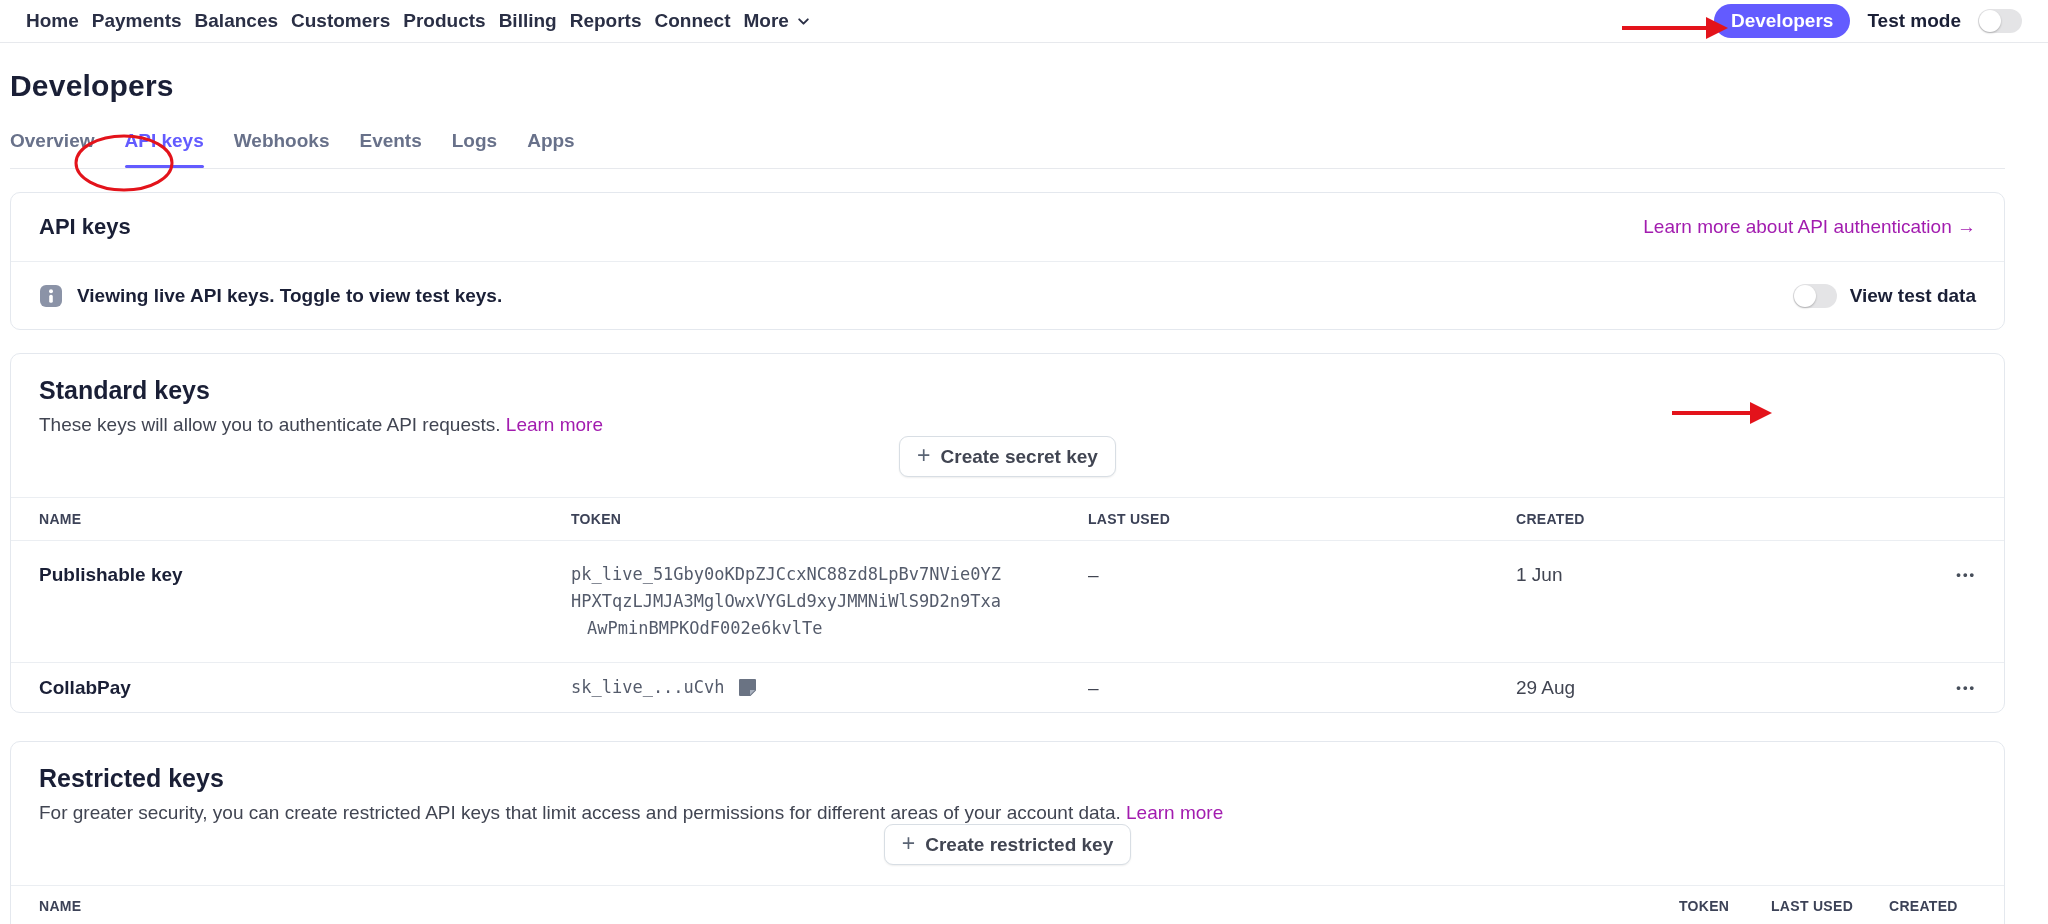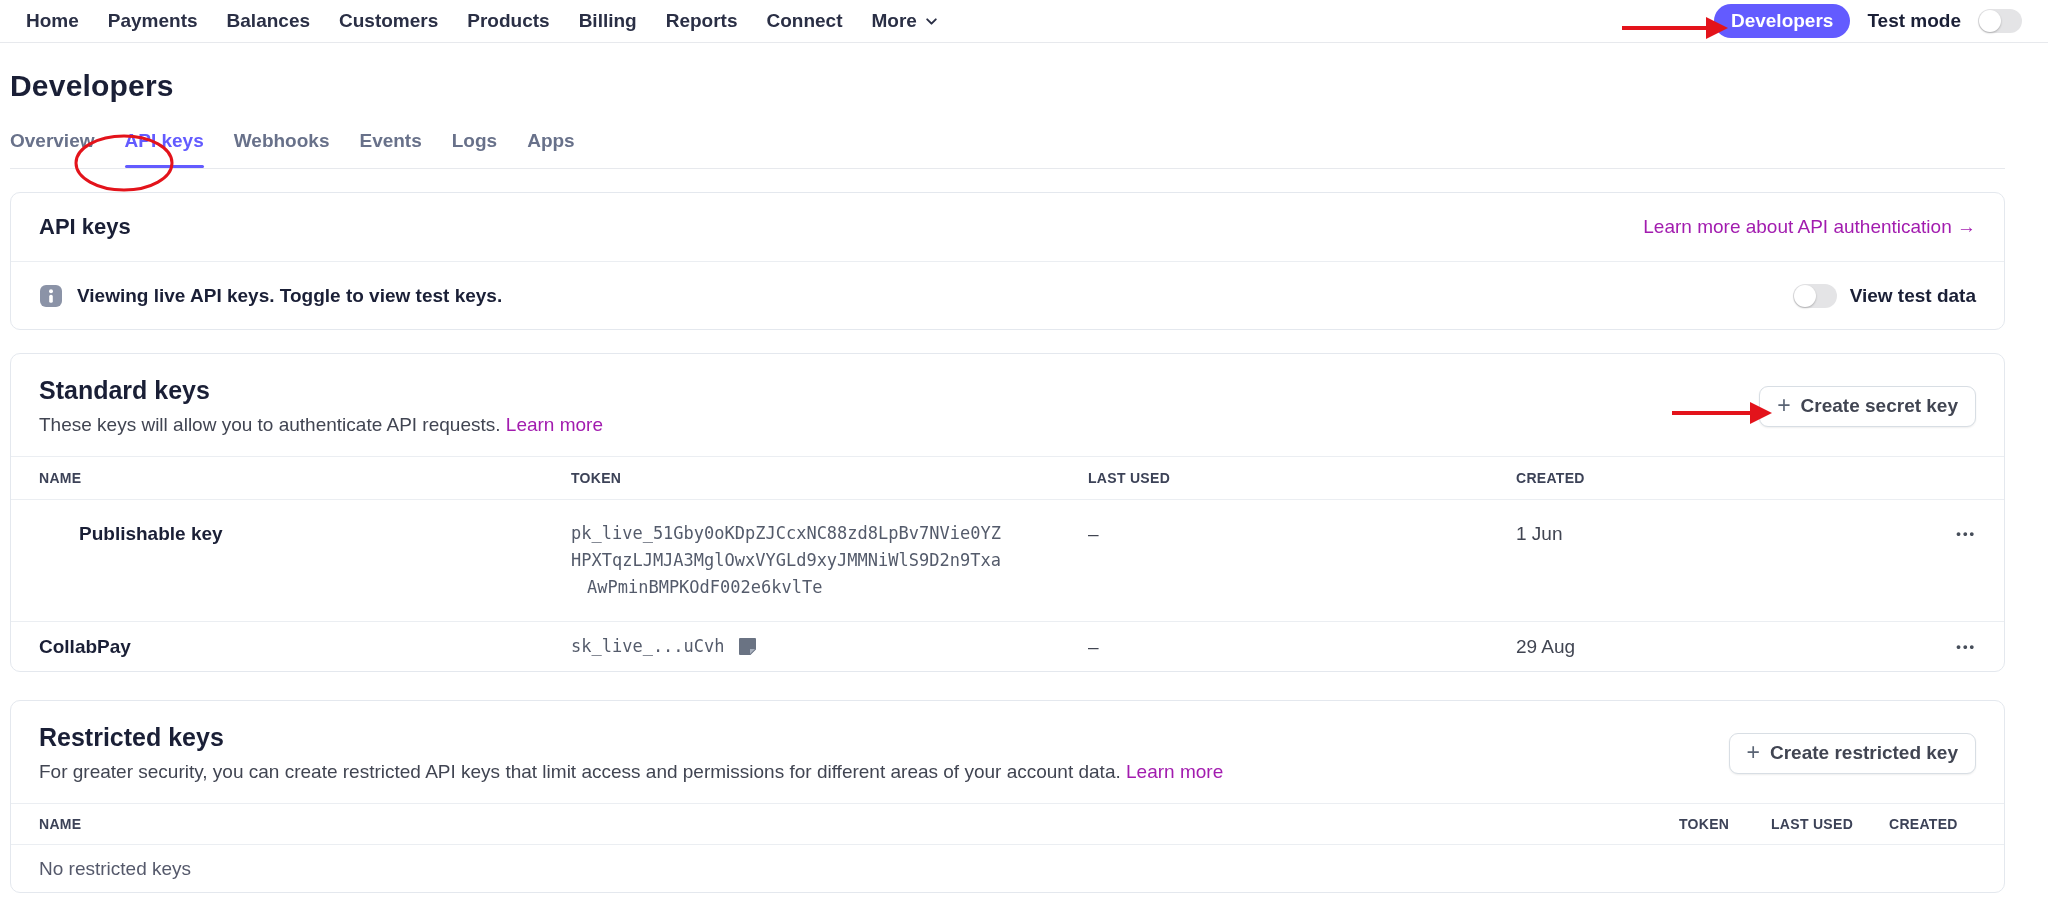--- a/index.html
+++ b/index.html
@@ -2,21 +2,21 @@
 <html><head>
 <meta charset="utf-8">
 <style>
   * { margin:0; padding:0; box-sizing:border-box; }
   html,body { background:#fff; }
   body { font-family:"Liberation Sans", sans-serif; color:#30313d; }
   .screen { position:relative; width:2048px; height:924px; background:#fff; overflow:hidden; }
 
   
   .topnav { height:43px; display:flex; align-items:center; padding:0 26px; border-bottom:1px solid #e7e9ed; }
-  .nav-left { display:flex; align-items:center; gap:29px; }
+  .nav-left { display:flex; align-items:center; gap:13px; }
   .nav-item { font-size:19px; font-weight:600; color:#2a2f45; cursor:pointer; white-space:nowrap; }
   .nav-item.more { display:flex; align-items:center; gap:7px; }
   .chev { width:15px; height:15px; }
   .nav-right { margin-left:auto; display:flex; align-items:center; gap:17px; }
   .dev-pill { background:#635bff; color:#fff; font-size:19px; font-weight:600; padding:6px 17px; border-radius:999px; cursor:pointer; }
   .testmode-label { font-size:19px; font-weight:700; color:#1a1f36; }
   .toggle { width:44px; height:24px; border-radius:13px; background:#e4e4e6; position:relative; cursor:pointer; flex:0 0 auto; }
   .toggle .knob { position:absolute; left:1px; top:1px; width:22px; height:22px; border-radius:50%; background:#fff; box-shadow:0 1px 2px rgba(0,0,0,.25); }
 
   
@@ -38,21 +38,21 @@
   .card-h2 { font-size:22px; font-weight:700; color:#1a1f36; }
   .link { color:#a21caf; font-weight:400; font-size:19px; cursor:pointer; text-decoration:none; }
   .spacer { flex:1; }
   .row-info { height:68px; gap:14px; }
   .info-icon { width:24px; height:24px; flex:0 0 auto; }
   .info-text { font-size:19px; font-weight:700; color:#1a1f36; }
   .viewtest { display:flex; align-items:center; gap:13px; }
   .viewtest-label { font-size:19px; font-weight:700; color:#1a1f36; }
 
   
-  .sect-head { display:flex; align-items:flex-start; padding:22px 28px 20px 28px; }
+  .sect-head { display:flex; align-items:flex-start; padding:22px 28px 20px 28px;flex-direction:column; }
   .sect-title { font-size:25px; font-weight:700; color:#1a1f36; }
   .sect-sub { font-size:19px; color:#414552; margin-top:9px; }
   .btn { display:flex; align-items:center; gap:10px; height:41px; padding:0 17px; background:#fff;
          border:1px solid #d8dee4; border-radius:9px; box-shadow:0 1px 2px rgba(0,0,0,.07);
          font-size:19px; font-weight:600; color:#414552; cursor:pointer; white-space:nowrap; align-self:center; }
   .btn .plus { font-size:23px; font-weight:400; color:#5a6474; line-height:1; margin-top:-2px; }
 
   .tbl-head, .tbl-row { display:grid; grid-template-columns:532px 517px 428px 1fr 70px; padding:0 28px; align-items:center; }
   .tbl-head { border-top:1px solid #ebeef2; border-bottom:1px solid #ebeef2; height:44px; }
   .th { font-size:14px; font-weight:700; color:#3c4257; letter-spacing:.3px; }
@@ -160,21 +160,21 @@
 
       <div class="tbl-head">
         <span class="th">NAME</span>
         <span class="th">TOKEN</span>
         <span class="th">LAST USED</span>
         <span class="th">CREATED</span>
         <span class="th"></span>
       </div>
 
       <div class="tbl-row row-tall">
-        <span class="cell-name" style="padding-top:3px;margin-left:40px;">Publishable key</span>
+        <span class="cell-name" style="padding-top:3px;">Publishable key</span>
         <span class="token">
           <span style="display:block;">pk_live_51Gby0oKDpZJCcxNC88zd8LpBv7NVie0YZ</span>
           <span style="display:block;">HPXTqzLJMJA3MglOwxVYGLd9xyJMMNiWlS9D2n9Txa</span>
           <span style="display:block;margin-left:16px;">AwPminBMPKOdF002e6kvlTe</span>
         </span>
         <span class="cell-plain" style="padding-top:3px;">–</span>
         <span class="cell-plain" style="padding-top:3px;">1 Jun</span>
         <span class="dots-btn" style="padding-top:6px;">•••</span>
       </div>
 

